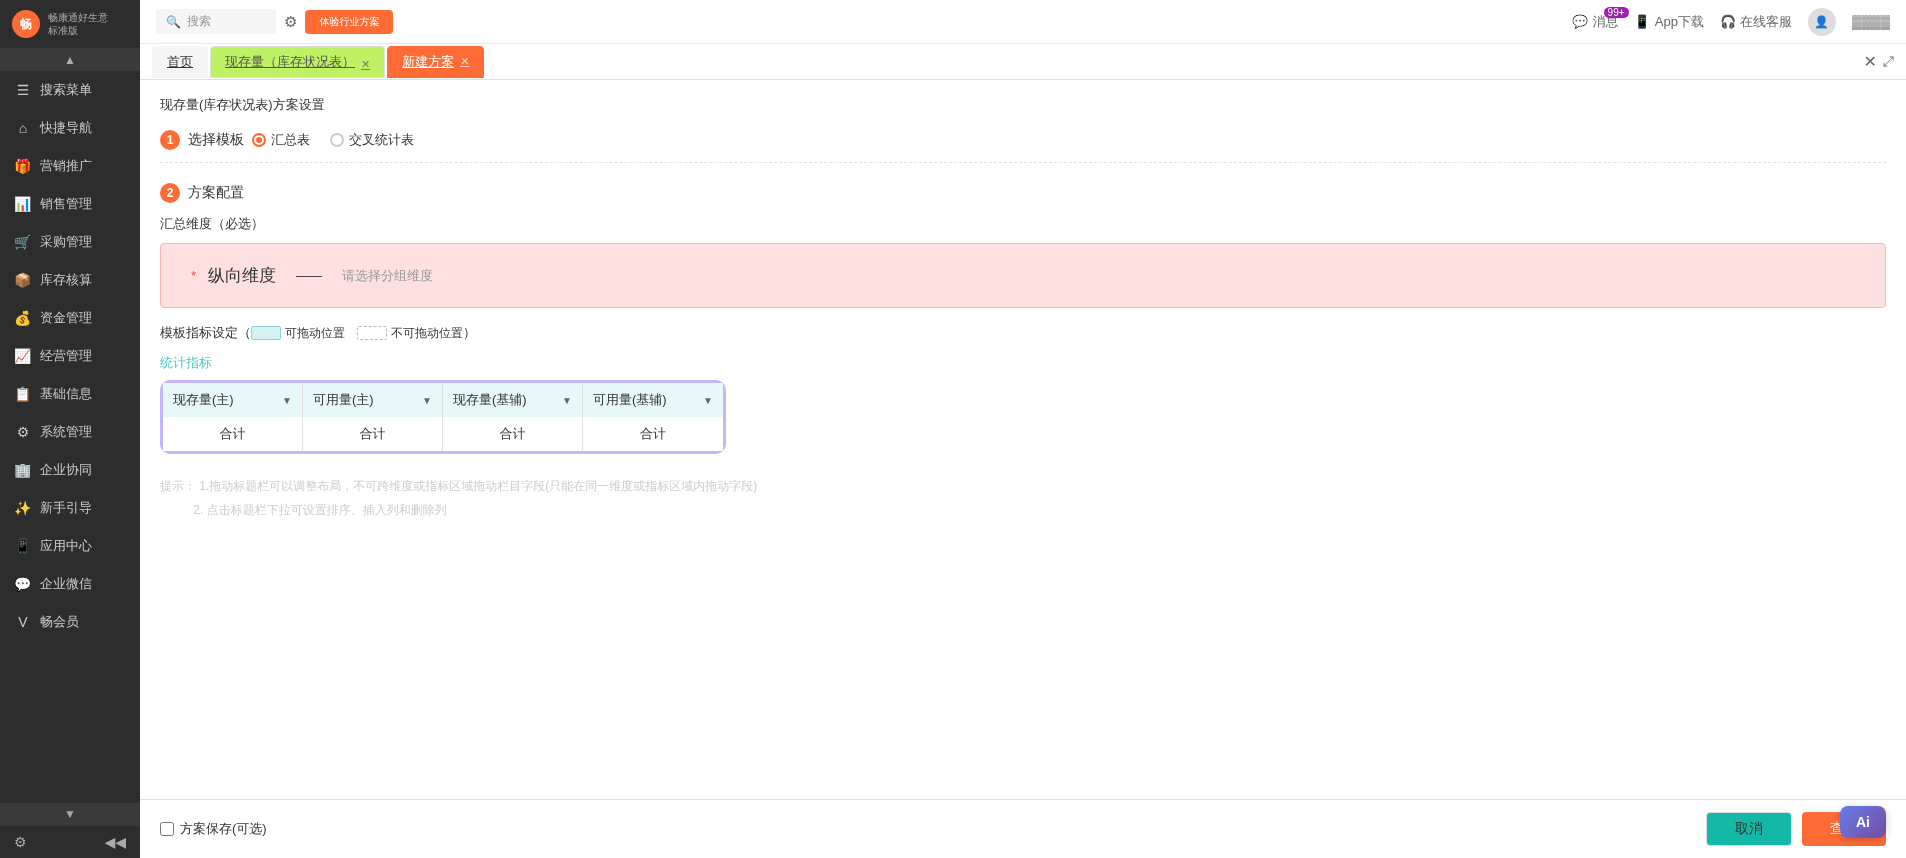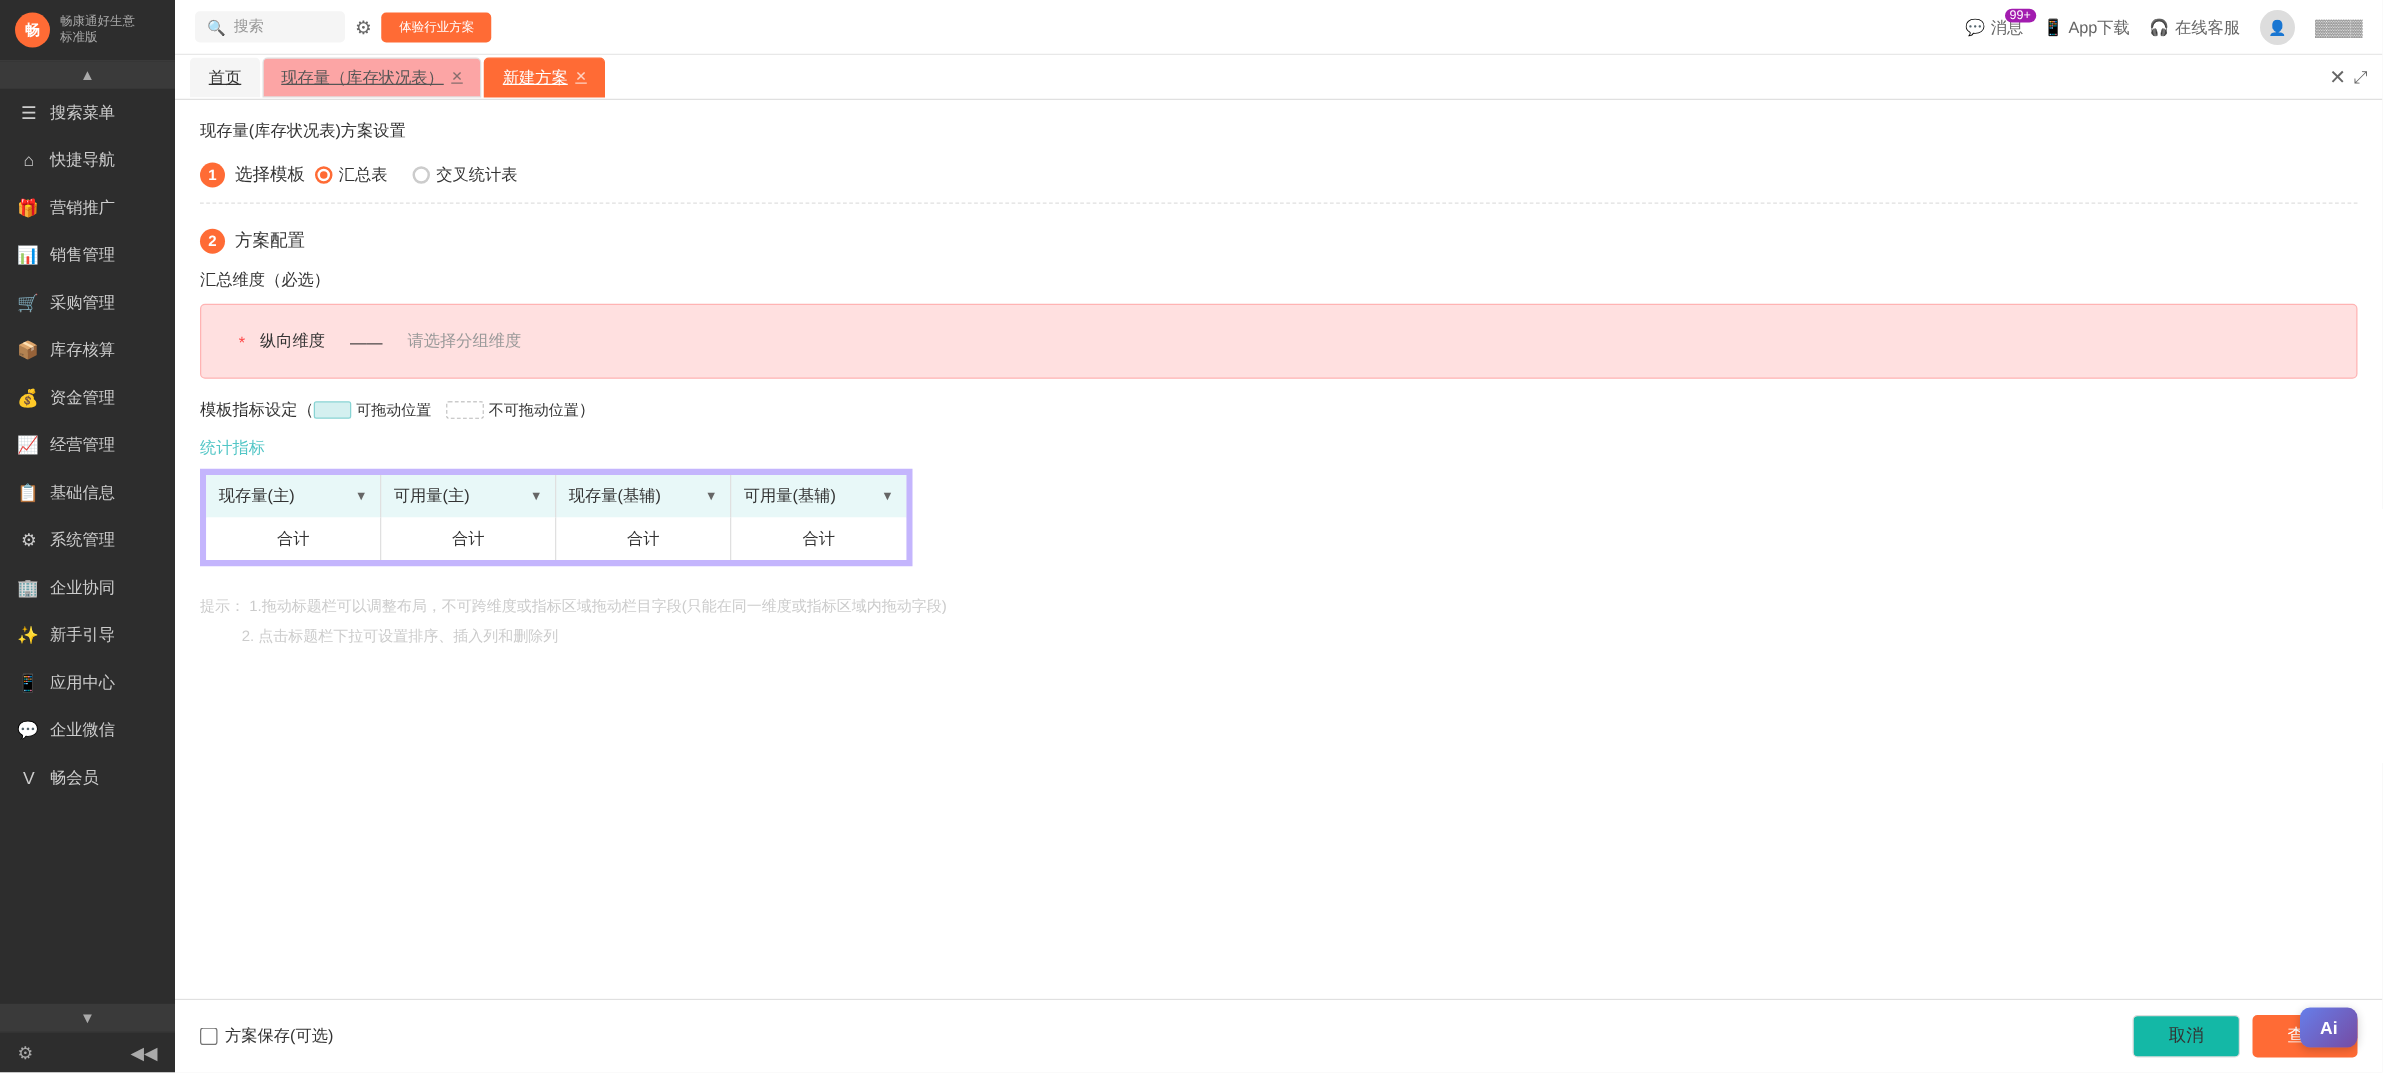--- a/index.html
+++ b/index.html
@@ -98,21 +98,21 @@
     }
     .tab {
       display: flex; align-items: center; gap: 6px;
       padding: 6px 14px; cursor: pointer;
       border-radius: 4px 4px 0 0;
       font-size: 13px; color: #666;
       border: 1px solid transparent;
       text-decoration: underline;
     }
     .tab.home { background: #f5f5f5; color: #333; }
-    .tab.normal { background: #fca5a5; color: #555; border-color: #e0e0e0; }
+    .tab.normal { background: #bef264; color: #555; border-color: #e0e0e0; align-items: flex-end; }
     .tab.active-tab { background: #ff6b35; color: #fff; border-color: #ff6b35; }
     .tab-close { font-size: 11px; cursor: pointer; opacity: 0.7; }
 
     
     .content {
       flex: 1; overflow-y: auto; background: #f5f5f5; padding: 0;
       position: relative;
     }
     .page-panel {
       background: #fff;
@@ -161,32 +161,32 @@
     
     .dimension-box {
       background: #ffe0e0;
       border: 1px solid #ffb3b3;
       border-radius: 4px;
       padding: 20px 30px;
       margin-bottom: 16px;
     }
     .dimension-row { display: flex; align-items: center; gap: 12px; }
     .dimension-required { color: #ff4444; font-size: 13px; }
-    .dimension-label { color: #333; font-size: 13px; }
+    .dimension-label { color: #333; font-size: 17px; }
     .dimension-dash { color: #333; margin: 0 8px; }
     .dimension-placeholder { color: #999; font-size: 13px; }
     .legend-box {
       width: 30px; height: 14px; border-radius: 2px;
     }
     .legend-draggable { background: #d4f0f0; border: 1px solid #88d4d4; }
     .legend-nodrag { background: transparent; border: 1px dashed #bbb; }
 
     
     .stats-section-label { color: #52c6c6; font-size: 13px; margin-bottom: 8px; font-weight: 500; }
-    .stats-table { border: 5px solid #c4b5fd; border-radius: 0; width: fit-content; }
+    .stats-table { border: 3px solid #c4b5fd; border-radius: 10px; width: fit-content; }
     .stats-table-header { display: flex; background: #e8f8f8; }
     .stats-table-body { display: flex; background: #fff; }
     .stats-cell {
       width: 140px; padding: 8px 10px;
       border-right: 1px solid #e0e0e0;
       display: flex; align-items: center; justify-content: space-between;
       font-size: 13px; color: #333;
     }
     .stats-cell:last-child { border-right: none; }
     .stats-cell-body {

